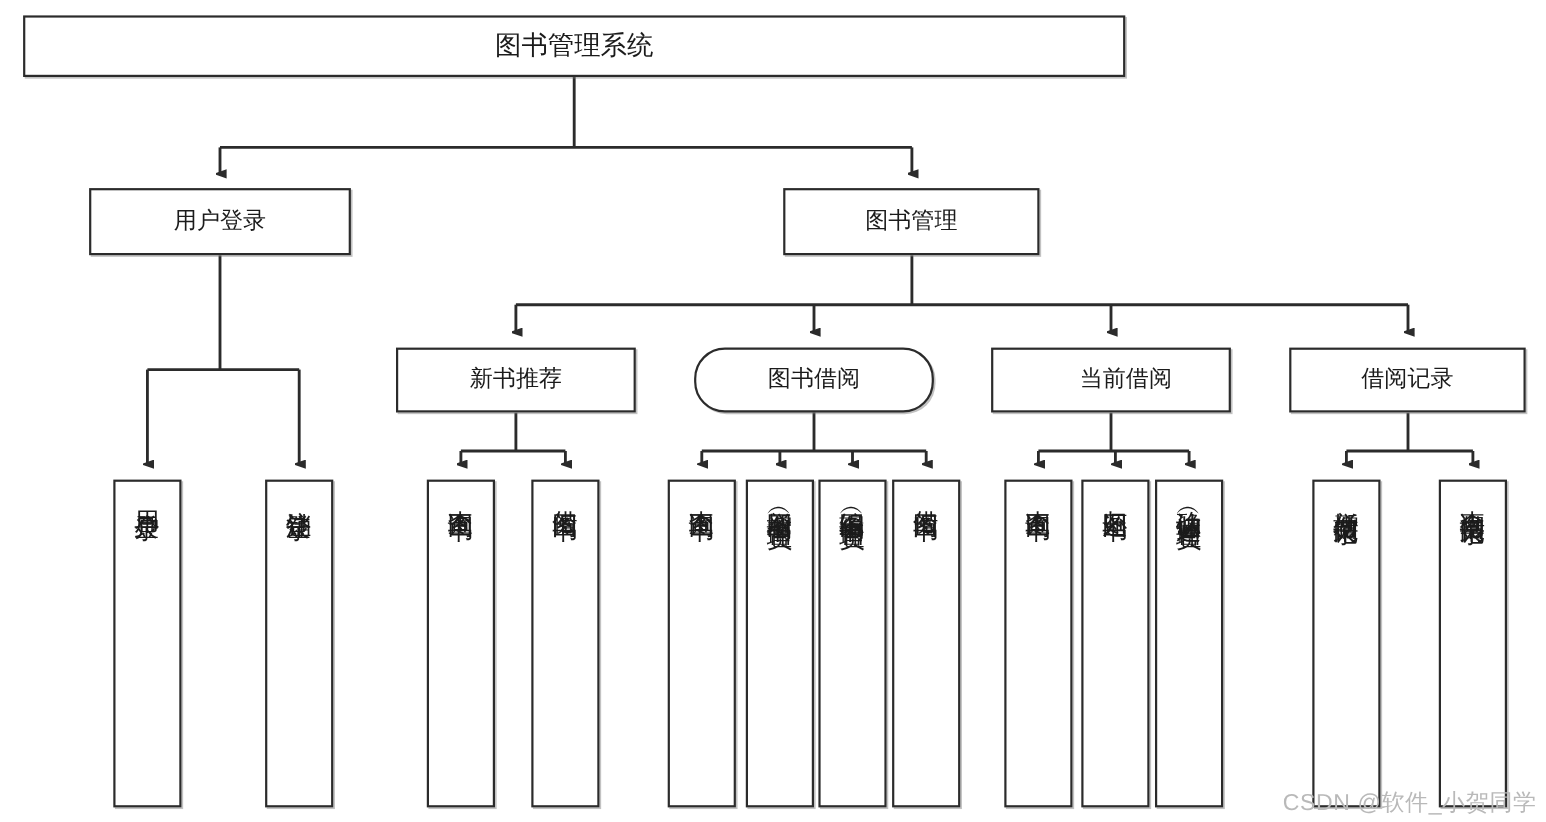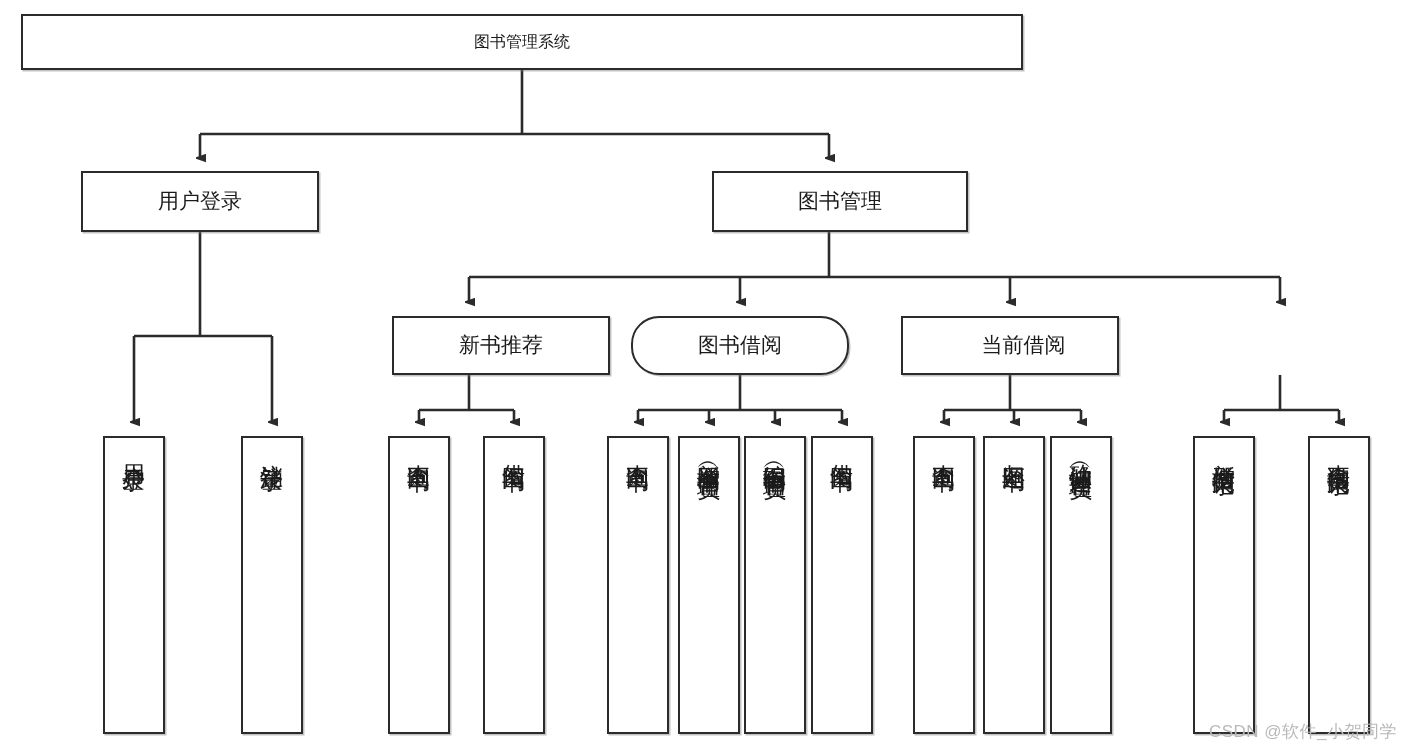--- a/index.html
+++ b/index.html
@@ -38,40 +38,40 @@
   .node .lbl {
     color: #1b1b1b;
     line-height: 1.15;
     text-align: center;
     white-space: nowrap;
   }
   .node.h .lbl {
     font-size: 21px;
   }
   .node.root .lbl {
-    font-size: 16px;
+    font-size: 24px;
   }
   .node.v {
     align-items: flex-start;
     justify-content: center;
     padding-top: 8px;
   }
   .node.v .lbl {
     writing-mode: vertical-rl;
     text-orientation: upright;
     font-size: 23px;
     letter-spacing: 2px;
     line-height: 1.05;
     white-space: nowrap;
   }
   #watermark {
     position: absolute;
     right: 8px;
     bottom: 4px;
-    font-size: 17px;
+    font-size: 21px;
     color: #b9b9b9;
     letter-spacing: 0.5px;
     white-space: nowrap;
   }
 </style>
 </head>
 <body>
 
 <div id="canvas">
 
@@ -128,32 +128,35 @@
     </g>
   </svg>
 
   <div class="node root h" style="left:21px; top:14px; width:1002px; height:56px;">
     <span class="lbl">图书管理系统</span>
   </div>
 
   <div class="node h" style="left:81px; top:171px; width:238px; height:61px;">
     <span class="lbl">用户登录</span>
   </div>
-  <div class="node h" style="left:712px; top:171px; width:256px; height:61px;">
+  <div class="node h" style="left:712px; top:171px; width:233px; height:61px;">
     <span class="lbl">图书管理</span>
   </div>
 
-  <div class="node h" style="left:360px; top:316px; width:218px; height:59px;margin-left:32px;">
+  <div class="node h" style="left:360px; top:316px; width:218px; height:59px;">
     <span class="lbl">新书推荐</span>
   </div>
   <div class="node h" style="left:631px; top:316px; width:218px; height:59px;border-radius:28px;">
     <span class="lbl">图书借阅</span>
   </div>
   <div class="node h" style="left:901px; top:316px; width:218px; height:59px;padding-left:27px;">
     <span class="lbl">当前借阅</span>
+  </div>
+  <div class="node h" style="left:1172px; top:316px; width:215px; height:59px;">
+    <span class="lbl">借阅记录</span>
   </div>
 
   <div class="node v" style="left:103px; top:436px; width:62px; height:298px;">
     <span class="lbl">用户登录</span>
   </div>
   <div class="node v" style="left:241px; top:436px; width:62px; height:298px;">
     <span class="lbl">注销登录</span>
   </div>
   <div class="node v" style="left:388px; top:436px; width:62px; height:298px;">
     <span class="lbl">查询图书</span>

